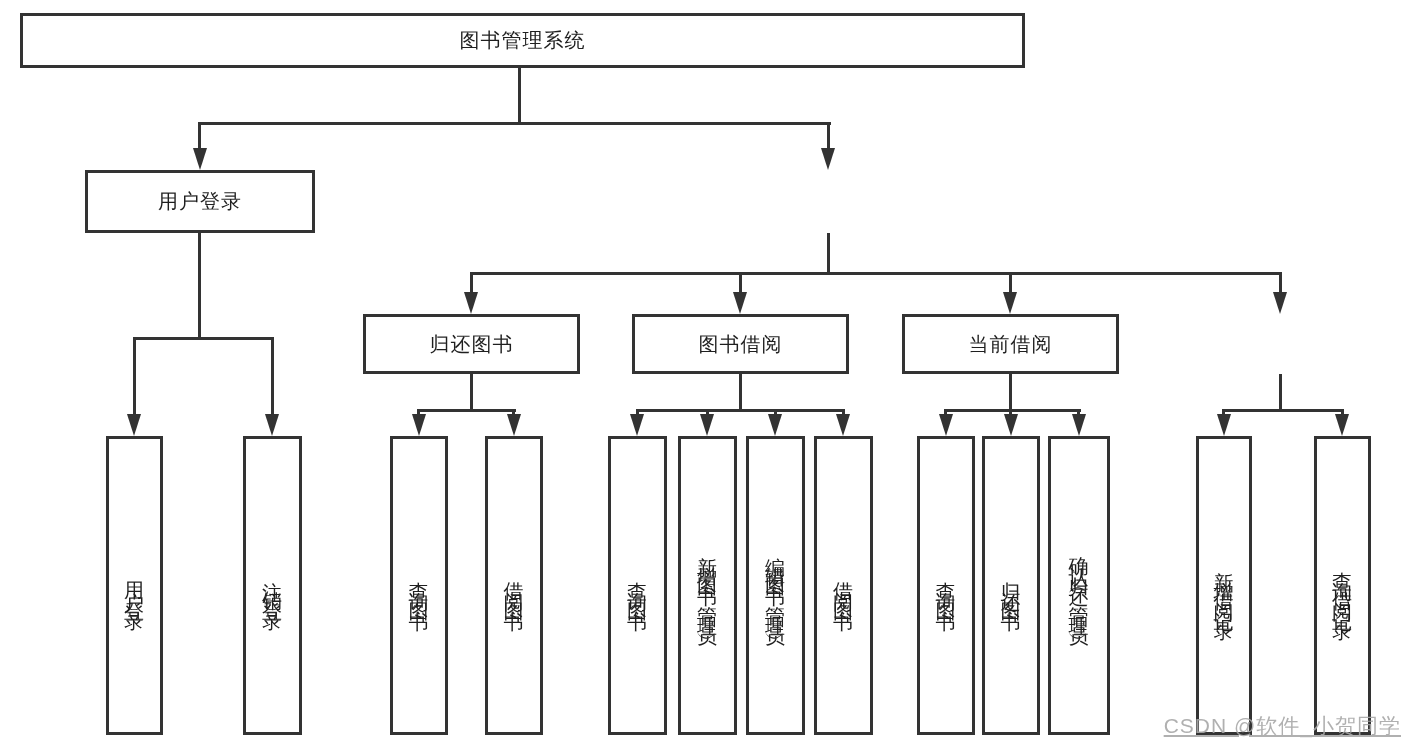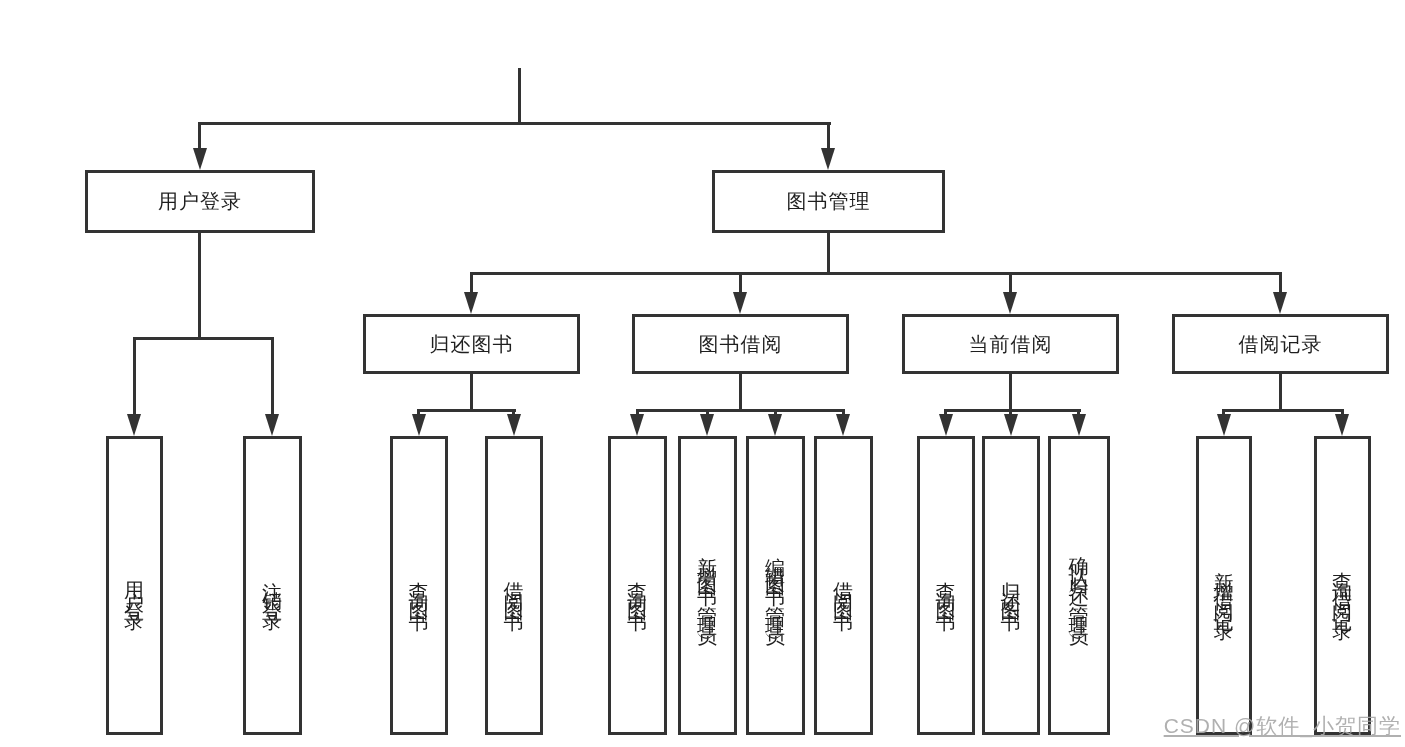--- a/index.html
+++ b/index.html
@@ -33,39 +33,36 @@
     position:absolute;top:712px;right:4px;
     font-size:21px;letter-spacing:1px;
     color:var(--watermark,#a8a8a8);opacity:.9;white-space:nowrap;text-decoration:underline;
   }
 </style>
 </head>
 <body>
 
 <div class="canvas">
 
+  <div class="box" style="left:20px;top:13px;width:1005px;height:55px">
+    <span class="hlabel">图书管理系统</span>
+  </div>
 
   <div class="box" style="left:85px;top:170px;width:230px;height:63px">
     <span class="hlabel">用户登录</span>
-  </div>
-  <div class="box" style="left:712px;top:170px;width:233px;height:63px">
-    <span class="hlabel">图书管理</span>
   </div>
 
   <div class="box" style="left:363px;top:314px;width:217px;height:60px">
     <span class="hlabel">归还图书</span>
   </div>
   <div class="box" style="left:902px;top:314px;width:217px;height:60px">
     <span class="hlabel">当前借阅</span>
   </div>
   <div class="box" style="left:632px;top:314px;width:217px;height:60px">
     <span class="hlabel">图书借阅</span>
-  </div>
-  <div class="box" style="left:1172px;top:314px;width:217px;height:60px">
-    <span class="hlabel">借阅记录</span>
   </div>
 
   <div class="box" style="left:106px;top:436px;width:57px;height:299px">
     <span class="vtext">用户登录</span>
   </div>
   <div class="box" style="left:243px;top:436px;width:59px;height:299px">
     <span class="vtext">注销登录</span>
   </div>
 
   <div class="box" style="left:390px;top:436px;width:58px;height:299px">

